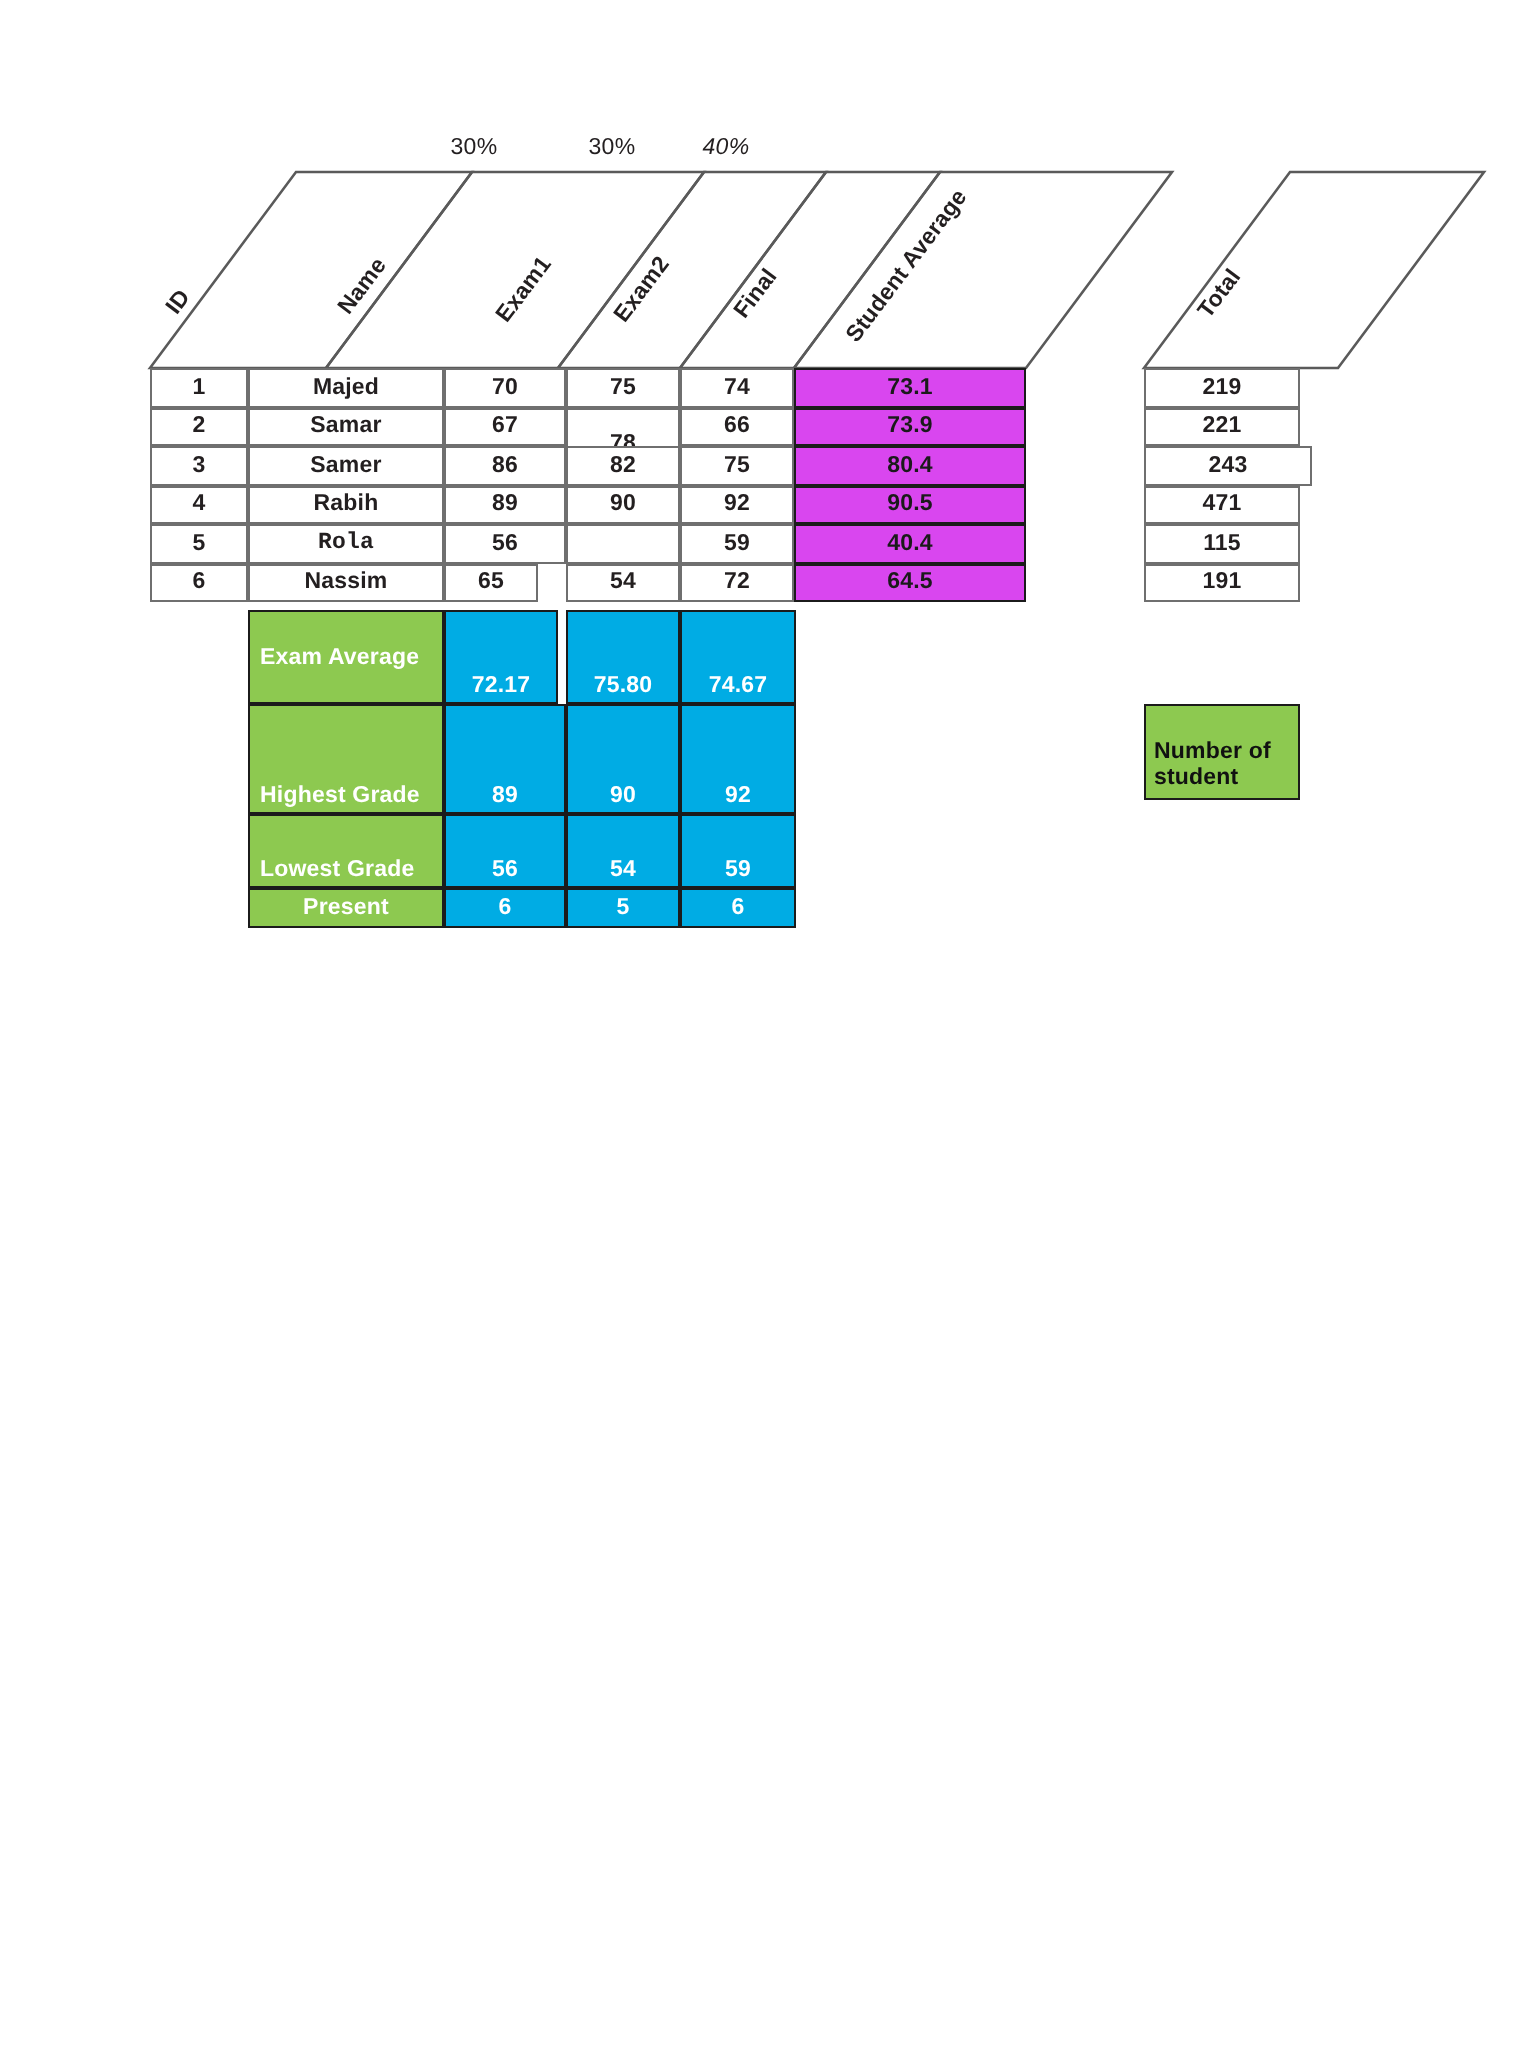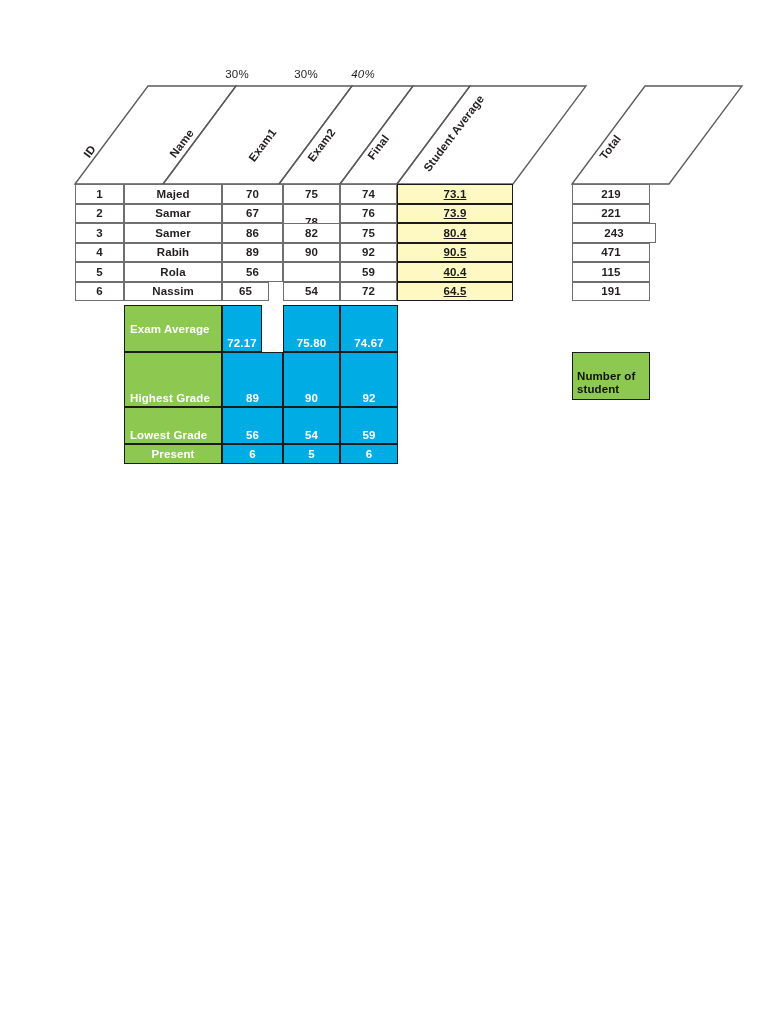--- a/index.html
+++ b/index.html
@@ -28,21 +28,21 @@
 
   
   .cell{
     position:absolute;box-sizing:border-box;
     border:1px solid #6f6f6f;
     font-size:11.5px;color:#231f20;
     display:flex;align-items:center;justify-content:center;
     font-weight:700;letter-spacing:.1px;
   }
   .cell.plain{background:#ffffff;}
-  .cell.blue{background:#fef9c3;border-color:#1b1b1b;text-decoration:underline;}
+  .cell.blue{background:#d946ef;border-color:#1b1b1b;}
   .cell.blue.dark-text{color:#1a1a1a;}
   .cell.green{background:#8DC950;border-color:#1b1b1b;color:#ffffff;}
   .cell.bluestat{background:#00ACE4;border-color:#1b1b1b;color:#ffffff;}
   .cell.greenbox{background:#8DC950;border-color:#1b1b1b;color:#111111;}
 
   .align-bottom{align-items:flex-end;padding-bottom:2px;}
   .align-left{justify-content:flex-start;padding-left:5px;text-align:left;}
   .greenbox{
     display:block;padding:0 0 0 4px;font-size:11.5px;font-weight:700;
     line-height:1.15;
@@ -99,21 +99,21 @@
         <div class="cell plain" style="left: 283px; top: 184px; width: 57px; height: 19.5px;">75</div>
         <div class="cell plain" style="left: 340px; top: 184px; width: 57px; height: 19.5px;">74</div>
         <div class="cell blue dark-text" style="left: 397px; top: 184px; width: 116px; height: 19.5px;">73.1</div>
         <div class="cell plain" style="left: 572px; top: 184px; width: 78px; height: 19.5px;">219</div>
       </div>
       <div>
         <div class="cell plain" style="left: 75px; top: 203.5px; width: 49px; height: 19.5px;">2</div>
         <div class="cell plain" style="left: 124px; top: 203.5px; width: 98px; height: 19.5px;">Samar</div>
         <div class="cell plain" style="left: 222px; top: 203.5px; width: 61px; height: 19.5px;">67</div>
         <div class="cell plain" style="left: 283px; top: 203.5px; width: 57px; height: 36px;">78</div>
-        <div class="cell plain" style="left: 340px; top: 203.5px; width: 57px; height: 19.5px;">76</div>
+        <div class="cell plain" style="left: 340px; top: 203.5px; width: 57px; height: 19.5px;">66</div>
         <div class="cell blue dark-text" style="left: 397px; top: 203.5px; width: 116px; height: 19.5px;">73.9</div>
         <div class="cell plain" style="left: 572px; top: 203.5px; width: 78px; height: 19.5px;">221</div>
       </div>
       <div>
         <div class="cell plain" style="left: 75px; top: 223px; width: 49px; height: 19.5px;">3</div>
         <div class="cell plain" style="left: 124px; top: 223px; width: 98px; height: 19.5px;">Samer</div>
         <div class="cell plain" style="left: 222px; top: 223px; width: 61px; height: 19.5px;">86</div>
         <div class="cell plain" style="left: 283px; top: 223px; width: 57px; height: 19.5px;">82</div>
         <div class="cell plain" style="left: 340px; top: 223px; width: 57px; height: 19.5px;">75</div>
         <div class="cell blue dark-text" style="left: 397px; top: 223px; width: 116px; height: 19.5px;">80.4</div>
@@ -123,42 +123,42 @@
         <div class="cell plain" style="left: 75px; top: 242.5px; width: 49px; height: 19.5px;">4</div>
         <div class="cell plain" style="left: 124px; top: 242.5px; width: 98px; height: 19.5px;">Rabih</div>
         <div class="cell plain" style="left: 222px; top: 242.5px; width: 61px; height: 19.5px;">89</div>
         <div class="cell plain" style="left: 283px; top: 242.5px; width: 57px; height: 19.5px;">90</div>
         <div class="cell plain" style="left: 340px; top: 242.5px; width: 57px; height: 19.5px;">92</div>
         <div class="cell blue dark-text" style="left: 397px; top: 242.5px; width: 116px; height: 19.5px;">90.5</div>
         <div class="cell plain" style="left: 572px; top: 242.5px; width: 78px; height: 19.5px;">471</div>
       </div>
       <div>
         <div class="cell plain" style="left: 75px; top: 262px; width: 49px; height: 19.5px;">5</div>
-        <div class="cell plain" style="left: 124px; top: 262px; width: 98px; height: 19.5px;">Rola</div>
+        <div class="cell plain" style="left: 124px; top: 262px; width: 98px; height: 19.5px; font-family: Liberation Mono, monospace;">Rola</div>
         <div class="cell plain" style="left: 222px; top: 262px; width: 61px; height: 19.5px;">56</div>
         <div class="cell plain" style="left: 283px; top: 262px; width: 57px; height: 19.5px;"></div>
         <div class="cell plain" style="left: 340px; top: 262px; width: 57px; height: 19.5px;">59</div>
         <div class="cell blue dark-text" style="left: 397px; top: 262px; width: 116px; height: 19.5px;">40.4</div>
         <div class="cell plain" style="left: 572px; top: 262px; width: 78px; height: 19.5px;">115</div>
       </div>
       <div>
         <div class="cell plain" style="left: 75px; top: 281.5px; width: 49px; height: 19.5px;">6</div>
         <div class="cell plain" style="left: 124px; top: 281.5px; width: 98px; height: 19.5px;">Nassim</div>
         <div class="cell plain" style="left: 222px; top: 281.5px; width: 47px; height: 19.5px;">65</div>
         <div class="cell plain" style="left: 283px; top: 281.5px; width: 57px; height: 19.5px;">54</div>
         <div class="cell plain" style="left: 340px; top: 281.5px; width: 57px; height: 19.5px;">72</div>
         <div class="cell blue dark-text" style="left: 397px; top: 281.5px; width: 116px; height: 19.5px;">64.5</div>
         <div class="cell plain" style="left: 572px; top: 281.5px; width: 78px; height: 19.5px;">191</div>
       </div>
     </div>
 
   <div id="stats">
       <div>
         <div class="cell green align-left" style="left: 124px; top: 305px; width: 98px; height: 47px;">Exam Average</div>
-        <div class="cell bluestat align-bottom" style="left: 222px; top: 305px; width: 40px; height: 47px;">72.17</div>
+        <div class="cell bluestat align-bottom" style="left: 222px; top: 305px; width: 57px; height: 47px;">72.17</div>
         <div class="cell bluestat align-bottom" style="left: 283px; top: 305px; width: 57px; height: 47px;">75.80</div>
         <div class="cell bluestat align-bottom" style="left: 340px; top: 305px; width: 58px; height: 47px;">74.67</div>
       </div>
       <div>
         <div class="cell green align-left align-bottom" style="left: 124px; top: 352px; width: 98px; height: 55px;">Highest Grade</div>
         <div class="cell bluestat align-bottom" style="left: 222px; top: 352px; width: 61px; height: 55px;">89</div>
         <div class="cell bluestat align-bottom" style="left: 283px; top: 352px; width: 57px; height: 55px;">90</div>
         <div class="cell bluestat align-bottom" style="left: 340px; top: 352px; width: 58px; height: 55px;">92</div>
       </div>
       <div>

